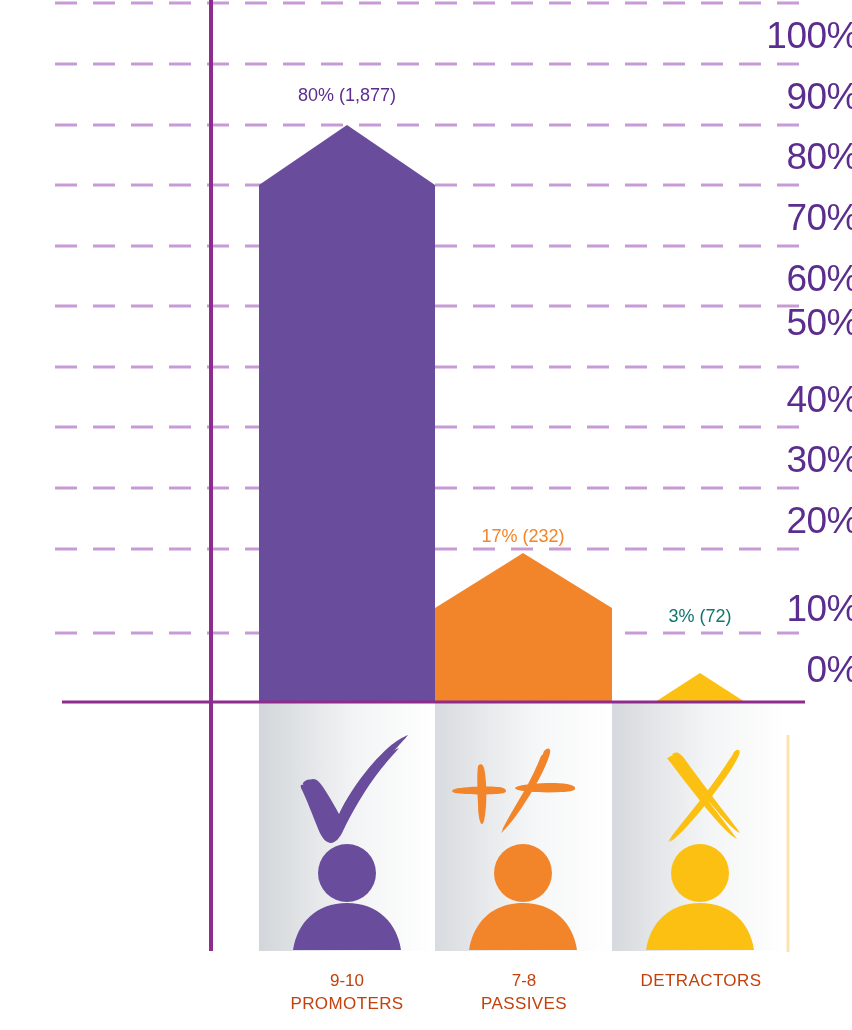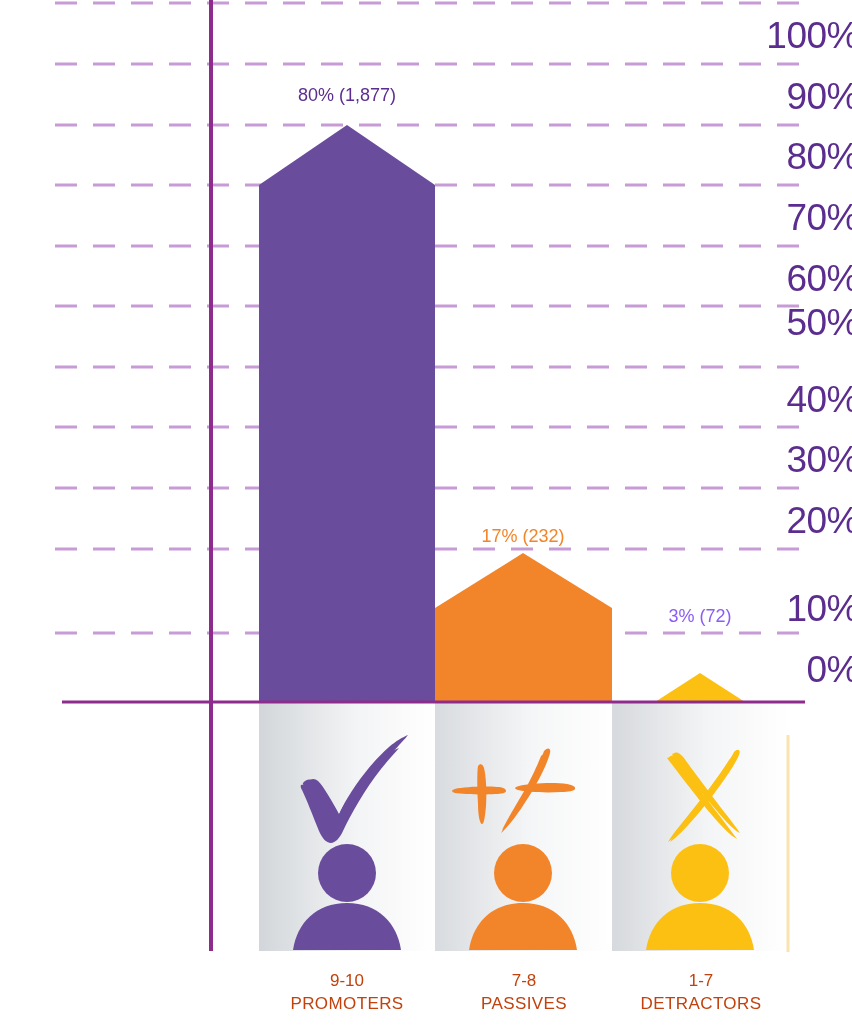--- a/index.html
+++ b/index.html
@@ -146,30 +146,29 @@
   <div class="ytick" style="top:381px;">40%</div>
   <div class="ytick" style="top:441px;">30%</div>
   <div class="ytick" style="top:502px;">20%</div>
   <div class="ytick" style="top:590px;">10%</div>
   <div class="ytick" style="top:651px;">0%</div>
 
   <div class="dlabel" style="left:240px;top:86px;width:200px;color:#5B2D8E;">80% (1,877)</div>
 
   <div class="dlabel" style="left:416px;top:527px;width:200px;color:#F2852A;">17% (232)</div>
 
-  <div class="dlabel" style="left:593px;top:607px;width:200px;color:#8b5cf6;">3% (72)</div>
+  <div class="dlabel" style="left:593px;top:607px;width:200px;color:#0f766e;">3% (72)</div>
 
   <div class="catlabel" style="left:250px;top:970px;width:180px;">
     <span class="l1">9-10</span>
     <span class="l2">PROMOTERS</span>
   </div>
 
   <div class="catlabel" style="left:427px;top:970px;width:180px;">
     <span class="l1">7-8</span>
     <span class="l2">PASSIVES</span>
   </div>
 
   <div class="catlabel" style="left:604px;top:970px;width:180px;">
-    <span class="l1">1-7</span>
     <span class="l2">DETRACTORS</span>
   </div>
 
 </div>
 
 </body></html>

